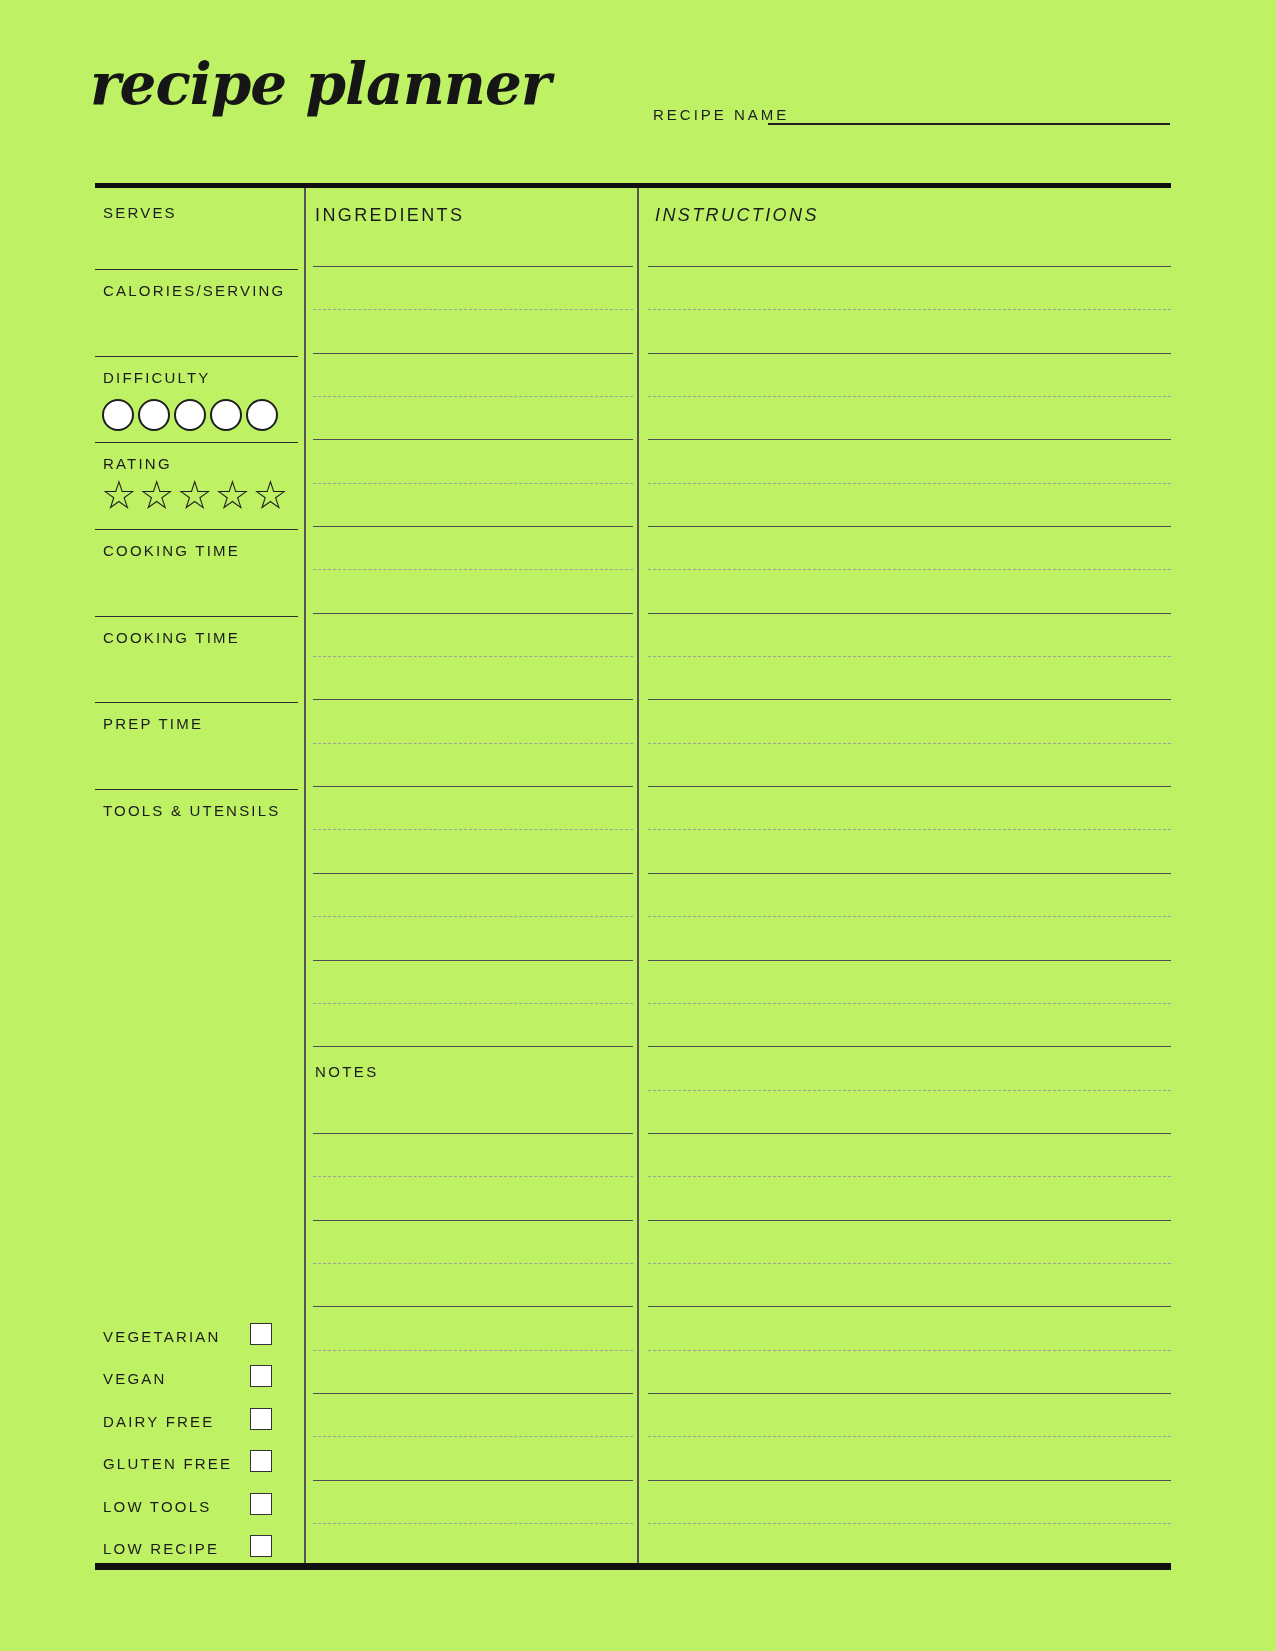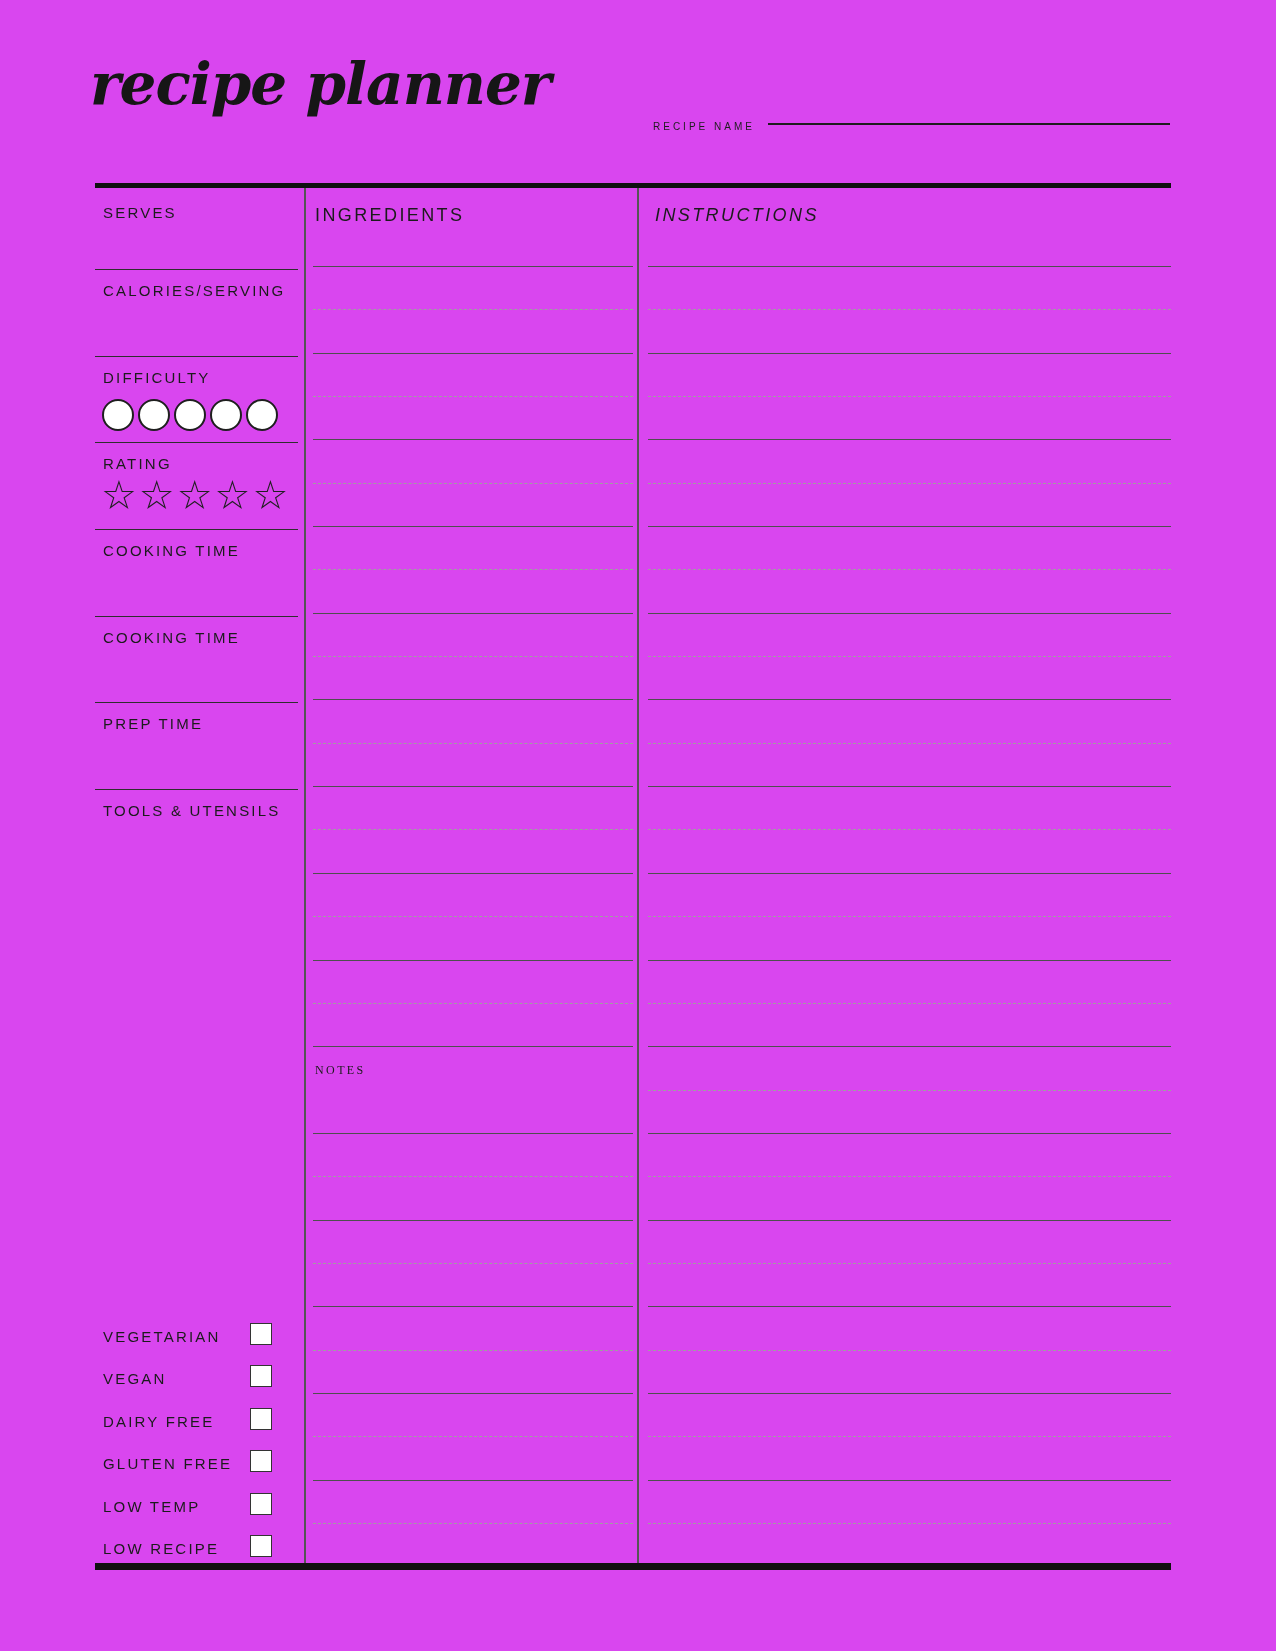--- a/index.html
+++ b/index.html
@@ -1,31 +1,31 @@
 <!DOCTYPE html>
 <html><head>
 <meta charset="utf-8">
 <style>
   html,body { margin:0; padding:0; background:#ffffff; }
   body {
     width:1276px; height:1651px; position:relative; overflow:hidden;
     font-family:"Liberation Sans", sans-serif;
     --ink:#1b1b1b; --rule-solid:#4f4f4f; --rule-dashed:#9f9f9f; --heavy:#101010;
   }
-  .sheet { position:absolute; inset:0; background:#d946ef; }
+  .sheet { position:absolute; inset:0; background:#bef264; }
 
   
   .title {
     position:absolute; left:90px; top:50px;
     font-family:"DejaVu Serif", serif; font-style:italic; font-weight:700;
     font-size:58px; letter-spacing:-1px; color:#161616; white-space:nowrap;
   }
   .recipe-name-label {
-    position:absolute; left:653px; top:121px;
-    font-size:10px; letter-spacing:3px; color:#1d1d1d; white-space:nowrap;
+    position:absolute; left:653px; top:106px;
+    font-size:15px; letter-spacing:3px; color:#1d1d1d; white-space:nowrap;
   }
   .recipe-name-line {
     position:absolute; left:768px; top:123px; width:402px; height:0;
     border-top:2px solid #1d1d1d;
   }
 
   
   .frame {
     position:absolute; left:95px; top:183px; width:1076px; height:1387px;
     box-sizing:border-box;
@@ -77,21 +77,21 @@
     height:79px; box-sizing:border-box;
     border-bottom:1.6px solid var(--rule-solid);
     padding:17px 0 0 2px;
     font-size:18px; letter-spacing:2.4px; color:var(--ink); white-space:nowrap;
   }
   .col-right .col-header { padding-left:7px;font-style:italic; }
   .notes-header {
     height:86.7px; box-sizing:border-box;
     border-bottom:1.6px solid var(--rule-solid);
     padding:16px 0 8px 2px;
-    font-size:12px; letter-spacing:2.4px; color:var(--ink); white-space:nowrap;font-family:Liberation Serif, serif;
+    font-size:15px; letter-spacing:2.4px; color:var(--ink); white-space:nowrap;
   }
   .rule-row { height:43.35px; box-sizing:border-box; }
   .rule-row.solid  { border-bottom:1.6px solid  var(--rule-solid); }
   .rule-row.dashed { border-bottom:1.6px dashed var(--rule-dashed); }
 </style>
 </head>
 <body style="--ink: #1b1b1b; --rule-solid: #4f4f4f; --rule-dashed: #9f9f9f; --heavy: #101010;">
 
 <div class="sheet">
 
@@ -147,21 +147,21 @@
           </div>
           <div class="diet-row">
             <span class="diet-label">DAIRY FREE</span>
             <span class="checkbox"></span>
           </div>
           <div class="diet-row">
             <span class="diet-label">GLUTEN FREE</span>
             <span class="checkbox"></span>
           </div>
           <div class="diet-row">
-            <span class="diet-label">LOW TEMP</span>
+            <span class="diet-label">LOW TOOLS</span>
             <span class="checkbox"></span>
           </div>
           <div class="diet-row">
             <span class="diet-label">LOW RECIPE</span>
             <span class="checkbox"></span>
           </div>
         </div>
     </div>
 
     <div class="col col-mid">

